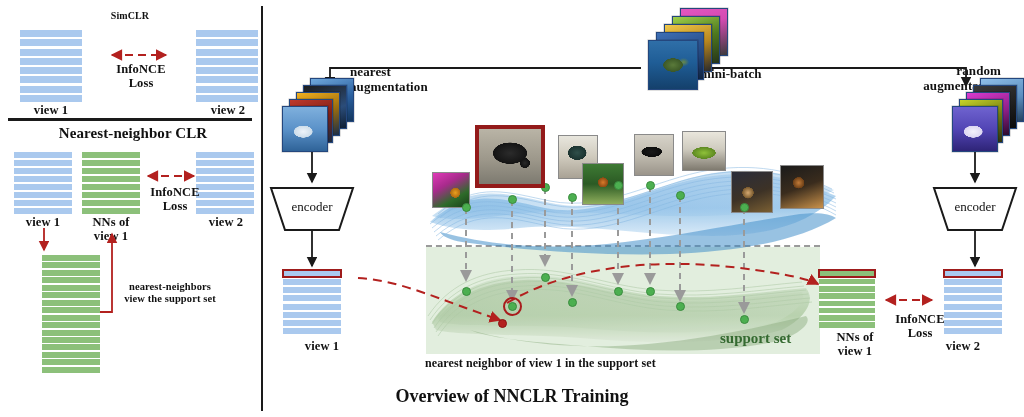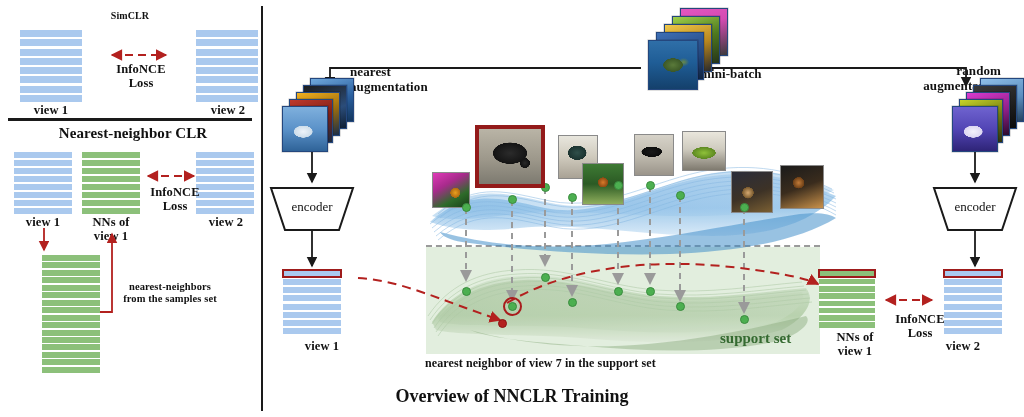--- a/index.html
+++ b/index.html
@@ -257,42 +257,42 @@
       <div class="row" style="height:6px"></div>
     <div class="row" style="height:6px"></div>
       <div class="row" style="height:6px"></div>
     <div class="row" style="height:6px"></div>
       <div class="row" style="height:6px"></div>
     <div class="row" style="height:6px"></div>
       <div class="row" style="height:6px"></div>
   </div>
 
   <div class="lbl" style="left:109px; top:281px; width:122px; font-size:10.5px;">nearest-neighbors
-from the samples set</div>
+view the support set</div>
 
   <div class="lbl" style="left:350px; top:65px; width:104px; font-size:13px; text-align:left;">nearest
 augmentation</div>
 
   <div class="lbl" style="left:700px; top:67px; width:90px; font-size:13px; text-align:left;">mini-batch</div>
 
   <div class="lbl" style="left:897px; top:64px; width:104px; font-size:13px; text-align:right;">random
 augmentation</div>
 
 
   <div class="lbl" style="left:284px; top:339px; width:76px; font-size:12.5px;">view 1</div>
 
   <div class="lbl" style="left:925px; top:339px; width:76px; font-size:12.5px;">view 2</div>
 
   <div class="lbl" style="left:822px; top:330px; width:66px; font-size:12.5px;">NNs of
 view 1</div>
 
   <div class="lbl" style="left:887px; top:312px; width:66px; font-size:12.5px;">InfoNCE
 Loss</div>
 
-  <div class="lbl" style="left:425px; top:357px; width:270px; font-size:12px; text-align:left;">nearest neighbor of view 7 in the support set</div>
+  <div class="lbl" style="left:425px; top:357px; width:270px; font-size:12px; text-align:left;">nearest neighbor of view 1 in the support set</div>
 
   <div class="supportlabel">support set</div>
 
   <div class="supportpanel"></div>
   <div class="supportpanel-top-dash"></div>
 
   <svg class="underlay" viewBox="0 0 1024 417">
     <defs>
       <linearGradient id="gBlue" x1="0" y1="0" x2="0" y2="1">
         <stop offset="0%" stop-color="#cfe4f7"></stop>

